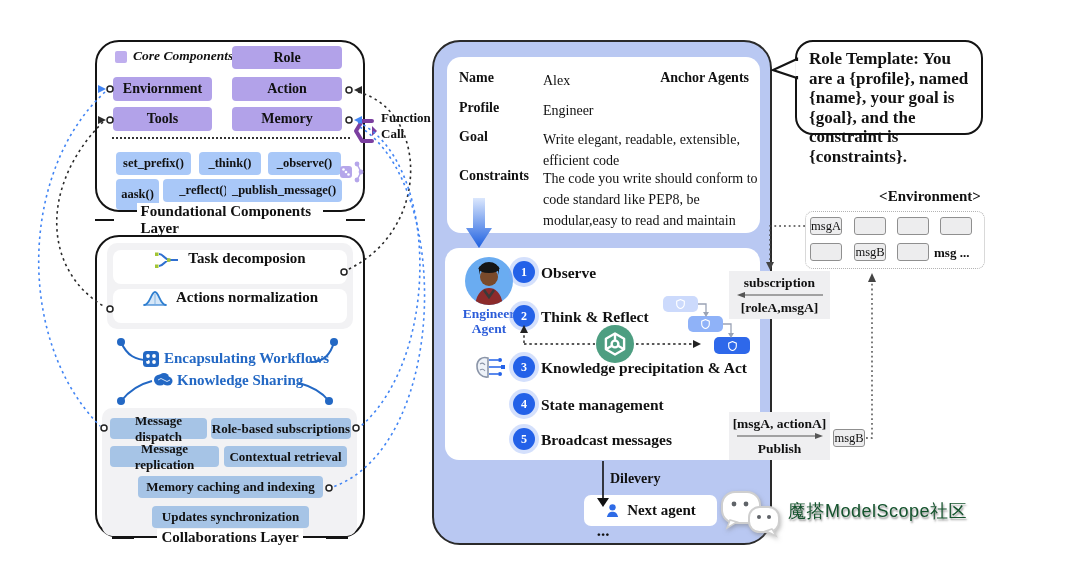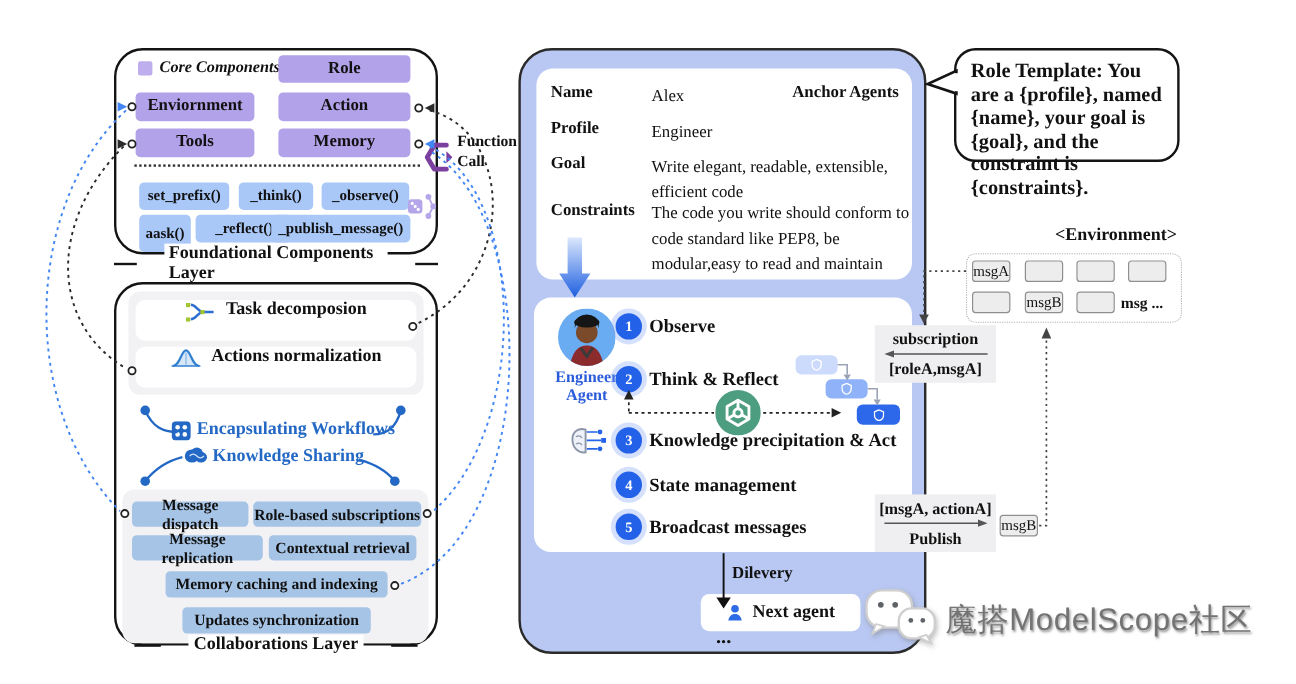--- a/index.html
+++ b/index.html
@@ -30,21 +30,21 @@
               font-size:12px;box-shadow:0 0 0 4px rgba(125,160,245,.33);}
   .steptext{font-weight:bold;font-size:15.5px;line-height:20px;white-space:nowrap;}
   .cascade{border-radius:5px;display:flex;align-items:center;justify-content:center;}
   .bubble{border:2.5px solid #141414;border-radius:18px;background:#fff;
           padding:7px 10px 7px 12px;font-weight:bold;font-size:17px;line-height:19.5px;}
   .envcell{background:#ededee;border:1px solid #8f8f8f;border-radius:3px;width:32px;height:18px;
            display:flex;align-items:center;justify-content:center;font-size:12.5px;background-clip:padding-box;text-align:right;}
   .fraction{background:#efeff1;display:flex;flex-direction:column;align-items:center;
             justify-content:center;font-weight:bold;font-size:13.5px;line-height:17px;padding:2px 0;}
   .dotted-box{border:1.5px dotted #b3b3b3;border-radius:8px;background:#fff;}
-  .watermark{font-family:"Liberation Sans",sans-serif;font-size:26px;color:#737373;letter-spacing:.5px;
+  .watermark{font-family:"Liberation Sans",sans-serif;font-size:18px;color:#14532d;letter-spacing:.5px;
              text-shadow:1px 1.5px 2px rgba(110,110,110,.75);white-space:nowrap;}
   svg{display:block;}
   #overlay{position:absolute;inset:0;pointer-events:none;z-index:40;}
   .z50{z-index:50;}
 </style>
 </head>
 <body>
 
 <div id="canvas">
 

